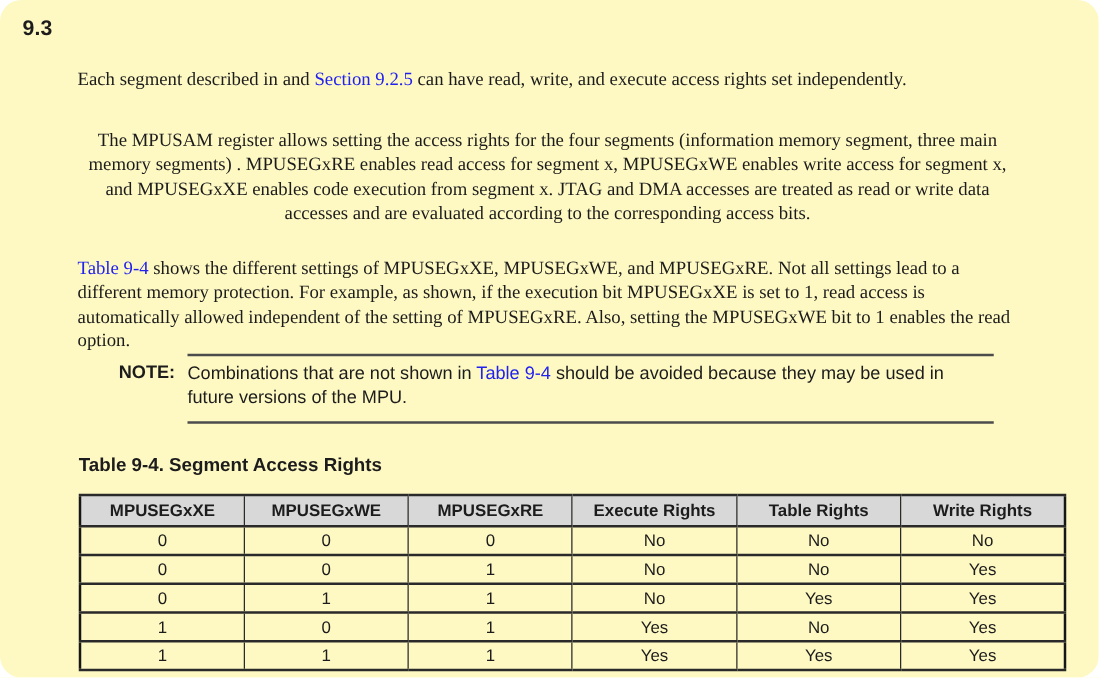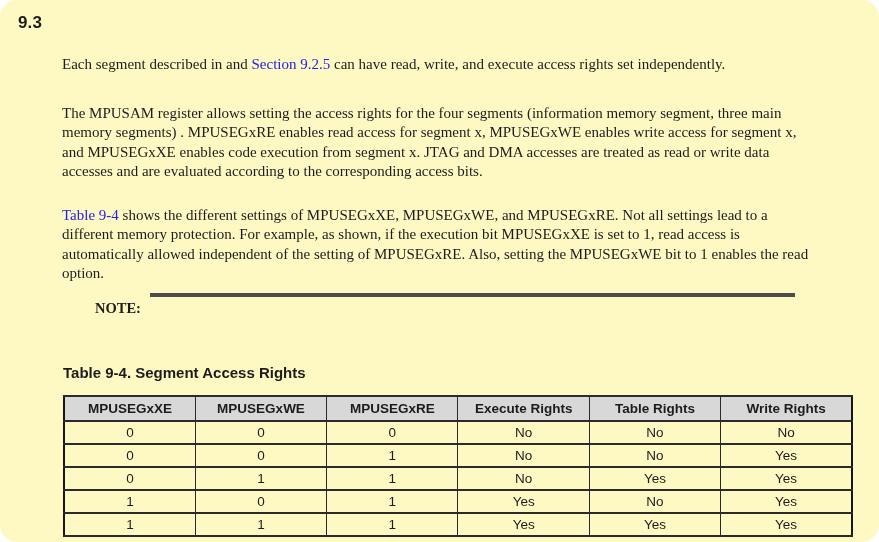--- a/index.html
+++ b/index.html
@@ -28,36 +28,35 @@
   
   .para {
     position: absolute;
     left: 62px;
     width: 752px;
     font-size: 15px;
     line-height: 19.3px;
     font-family: Liberation Serif, serif;
   }
   .para-1 { top: 40px; }
-  .para-2 { top: 89px; }
+  .para-2 { top: 89px; text-align: center; }
   .para-3 { top: 191px; }
   a.doclink {
     color: #2222ee;
     text-decoration: none;
     cursor: pointer;
   }
   
   .note {
     position: absolute;
-    top: 293px;
+    top: 283px;
     left: 95px;
     width: 700px;
     display: flex;
     align-items: flex-start;
-    font-family: Liberation Serif, serif;
   }
   .note-label {
     width: 55px;
     padding-top: 7px;
     font-weight: 700;
     font-size: 14.5px;
     flex: none;
   }
   .note-body { flex: 1; }
   .note-rule { height: 2px; background: #4c4c4c; }
@@ -116,20 +115,21 @@
   <p class="para para-1"><span>Each segment described in and </span><a class="doclink">Section 9.2.5</a><span> can have read, write, and execute access rights set independently.</span></p>
 
   <p class="para para-2"><span>The MPUSAM register allows setting the access rights for the four segments (information memory segment, three main memory segments) . MPUSEGxRE enables read access for segment x, MPUSEGxWE enables write access for segment x, and MPUSEGxXE enables code execution from segment x. JTAG and DMA accesses are treated as read or write data accesses and are evaluated according to the corresponding access bits.</span></p>
 
   <p class="para para-3"><a class="doclink">Table 9-4</a><span> shows the different settings of MPUSEGxXE, MPUSEGxWE, and MPUSEGxRE. Not all settings lead to a different memory protection. For example, as shown, if the execution bit MPUSEGxXE is set to 1, read access is automatically allowed independent of the setting of MPUSEGxRE. Also, setting the MPUSEGxWE bit to 1 enables the read option.</span></p>
 
   <div class="note">
     <div class="note-label">NOTE:</div>
     <div class="note-body">
       <div class="note-rule"></div>
+      <p><span>Combinations that are not shown in </span><a class="doclink">Table 9-4</a><span> should be avoided because they may be used in future versions of the MPU.</span></p>
       <div class="note-rule"></div>
     </div>
   </div>
 
   <div class="table-title">Table 9-4. Segment Access Rights</div>
 
   <table class="rights">
     <thead>
       <tr>
         <th>MPUSEGxXE</th>

